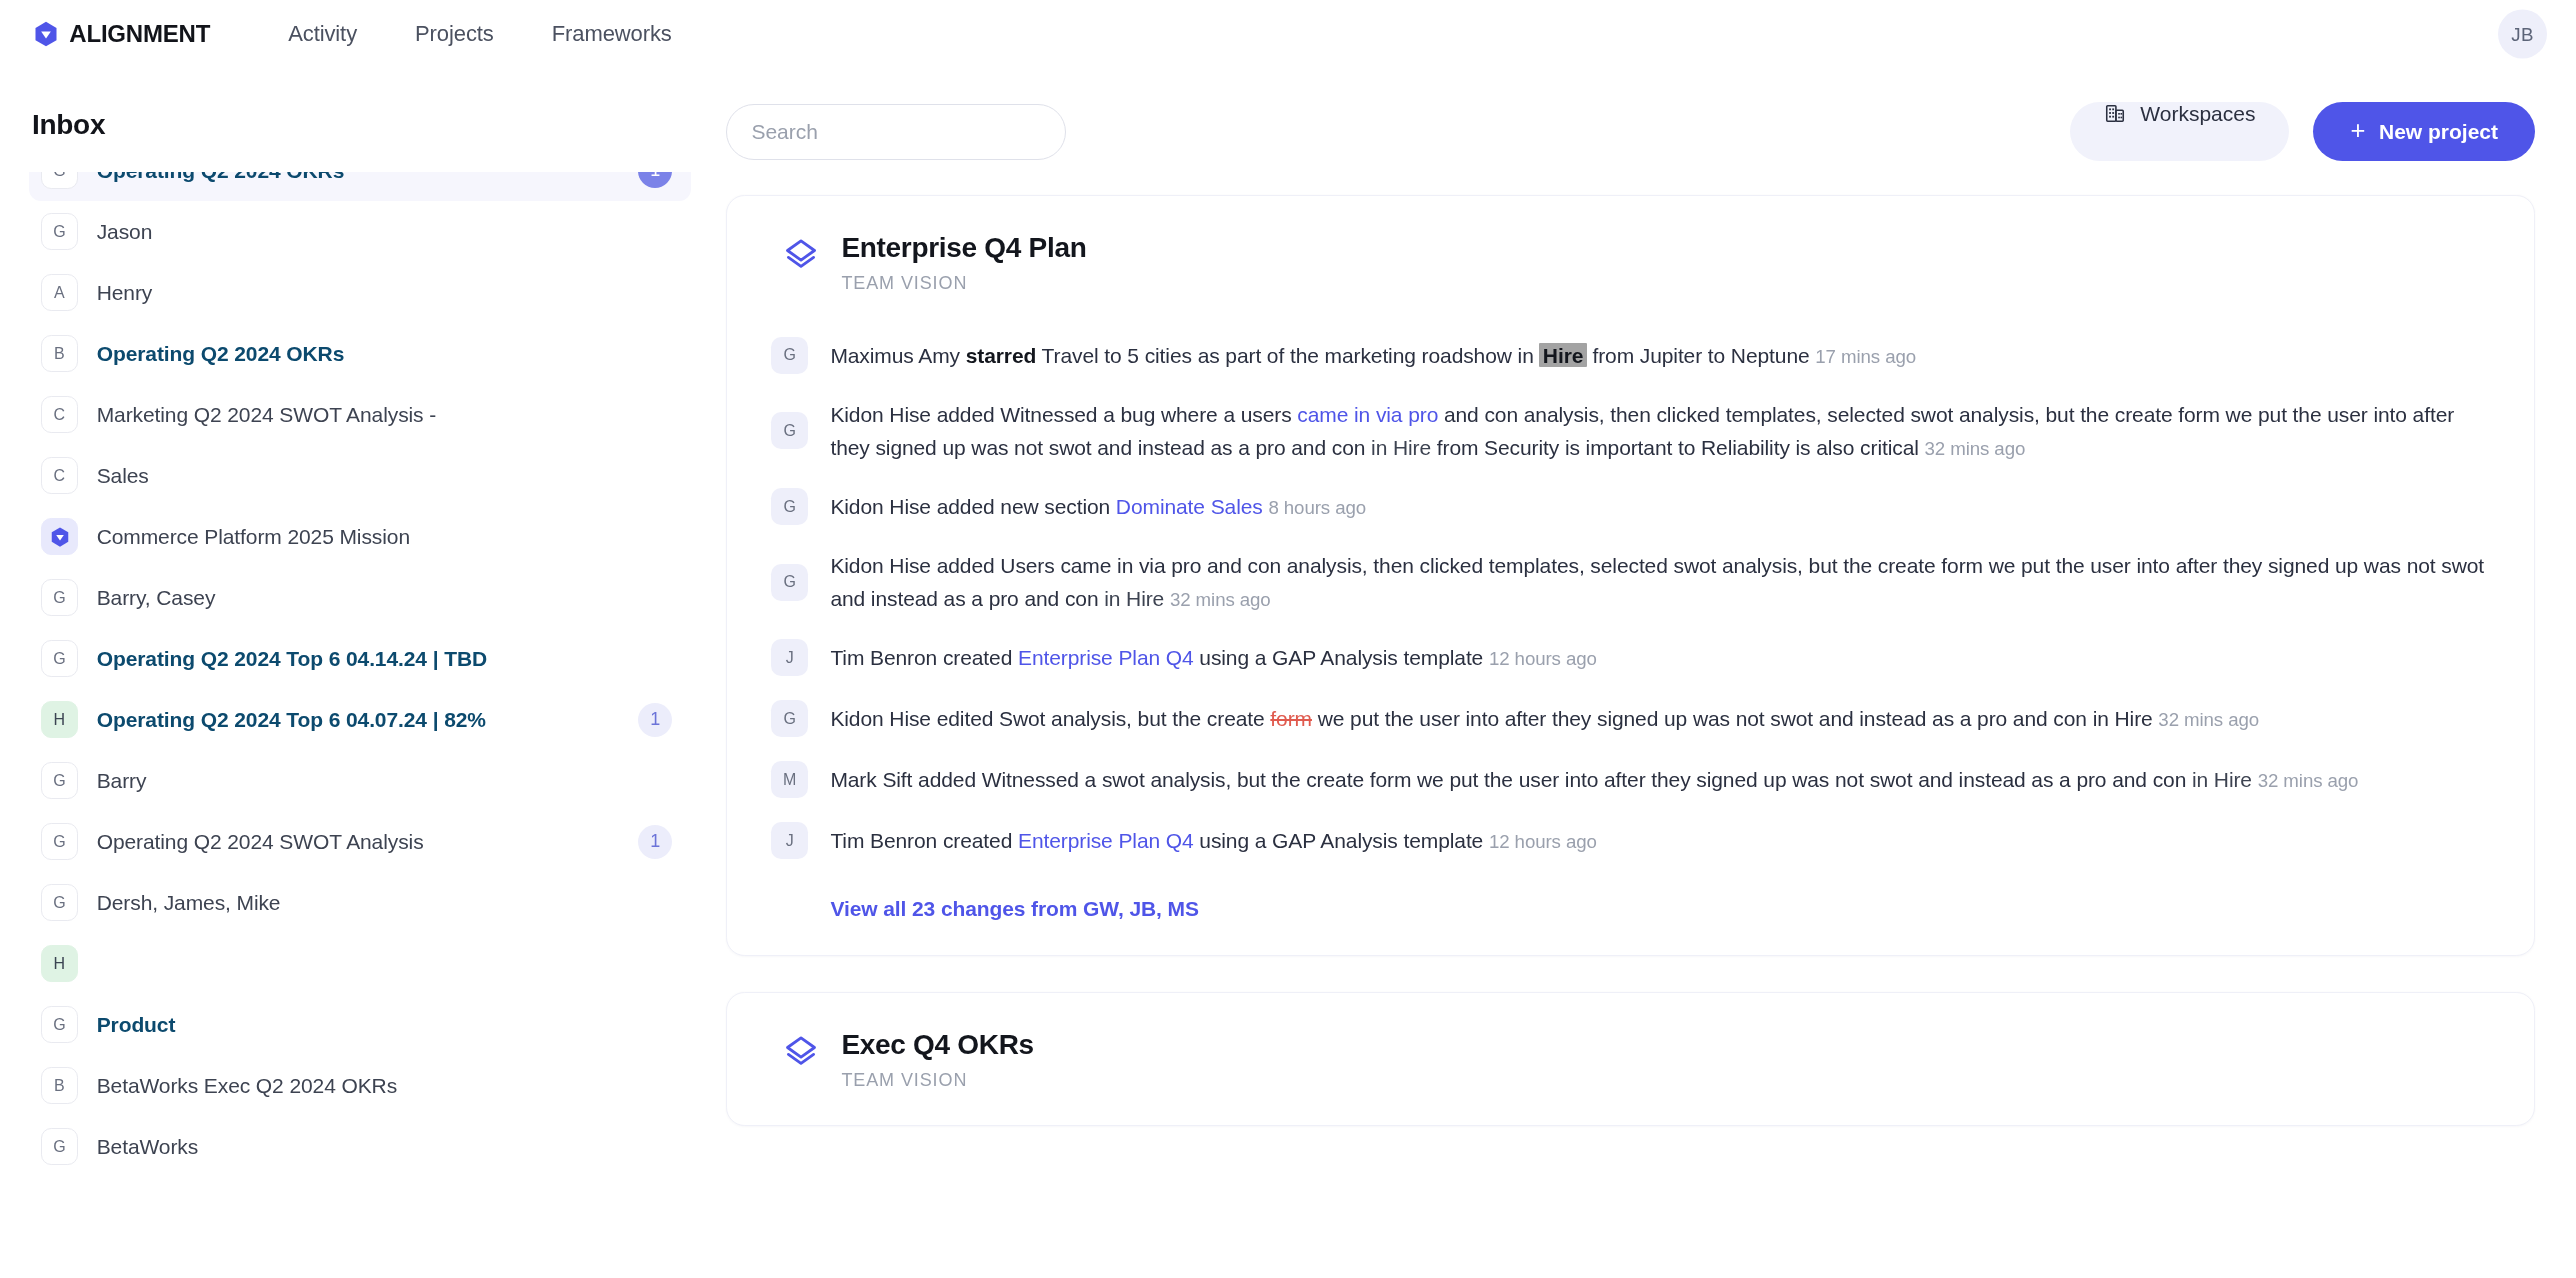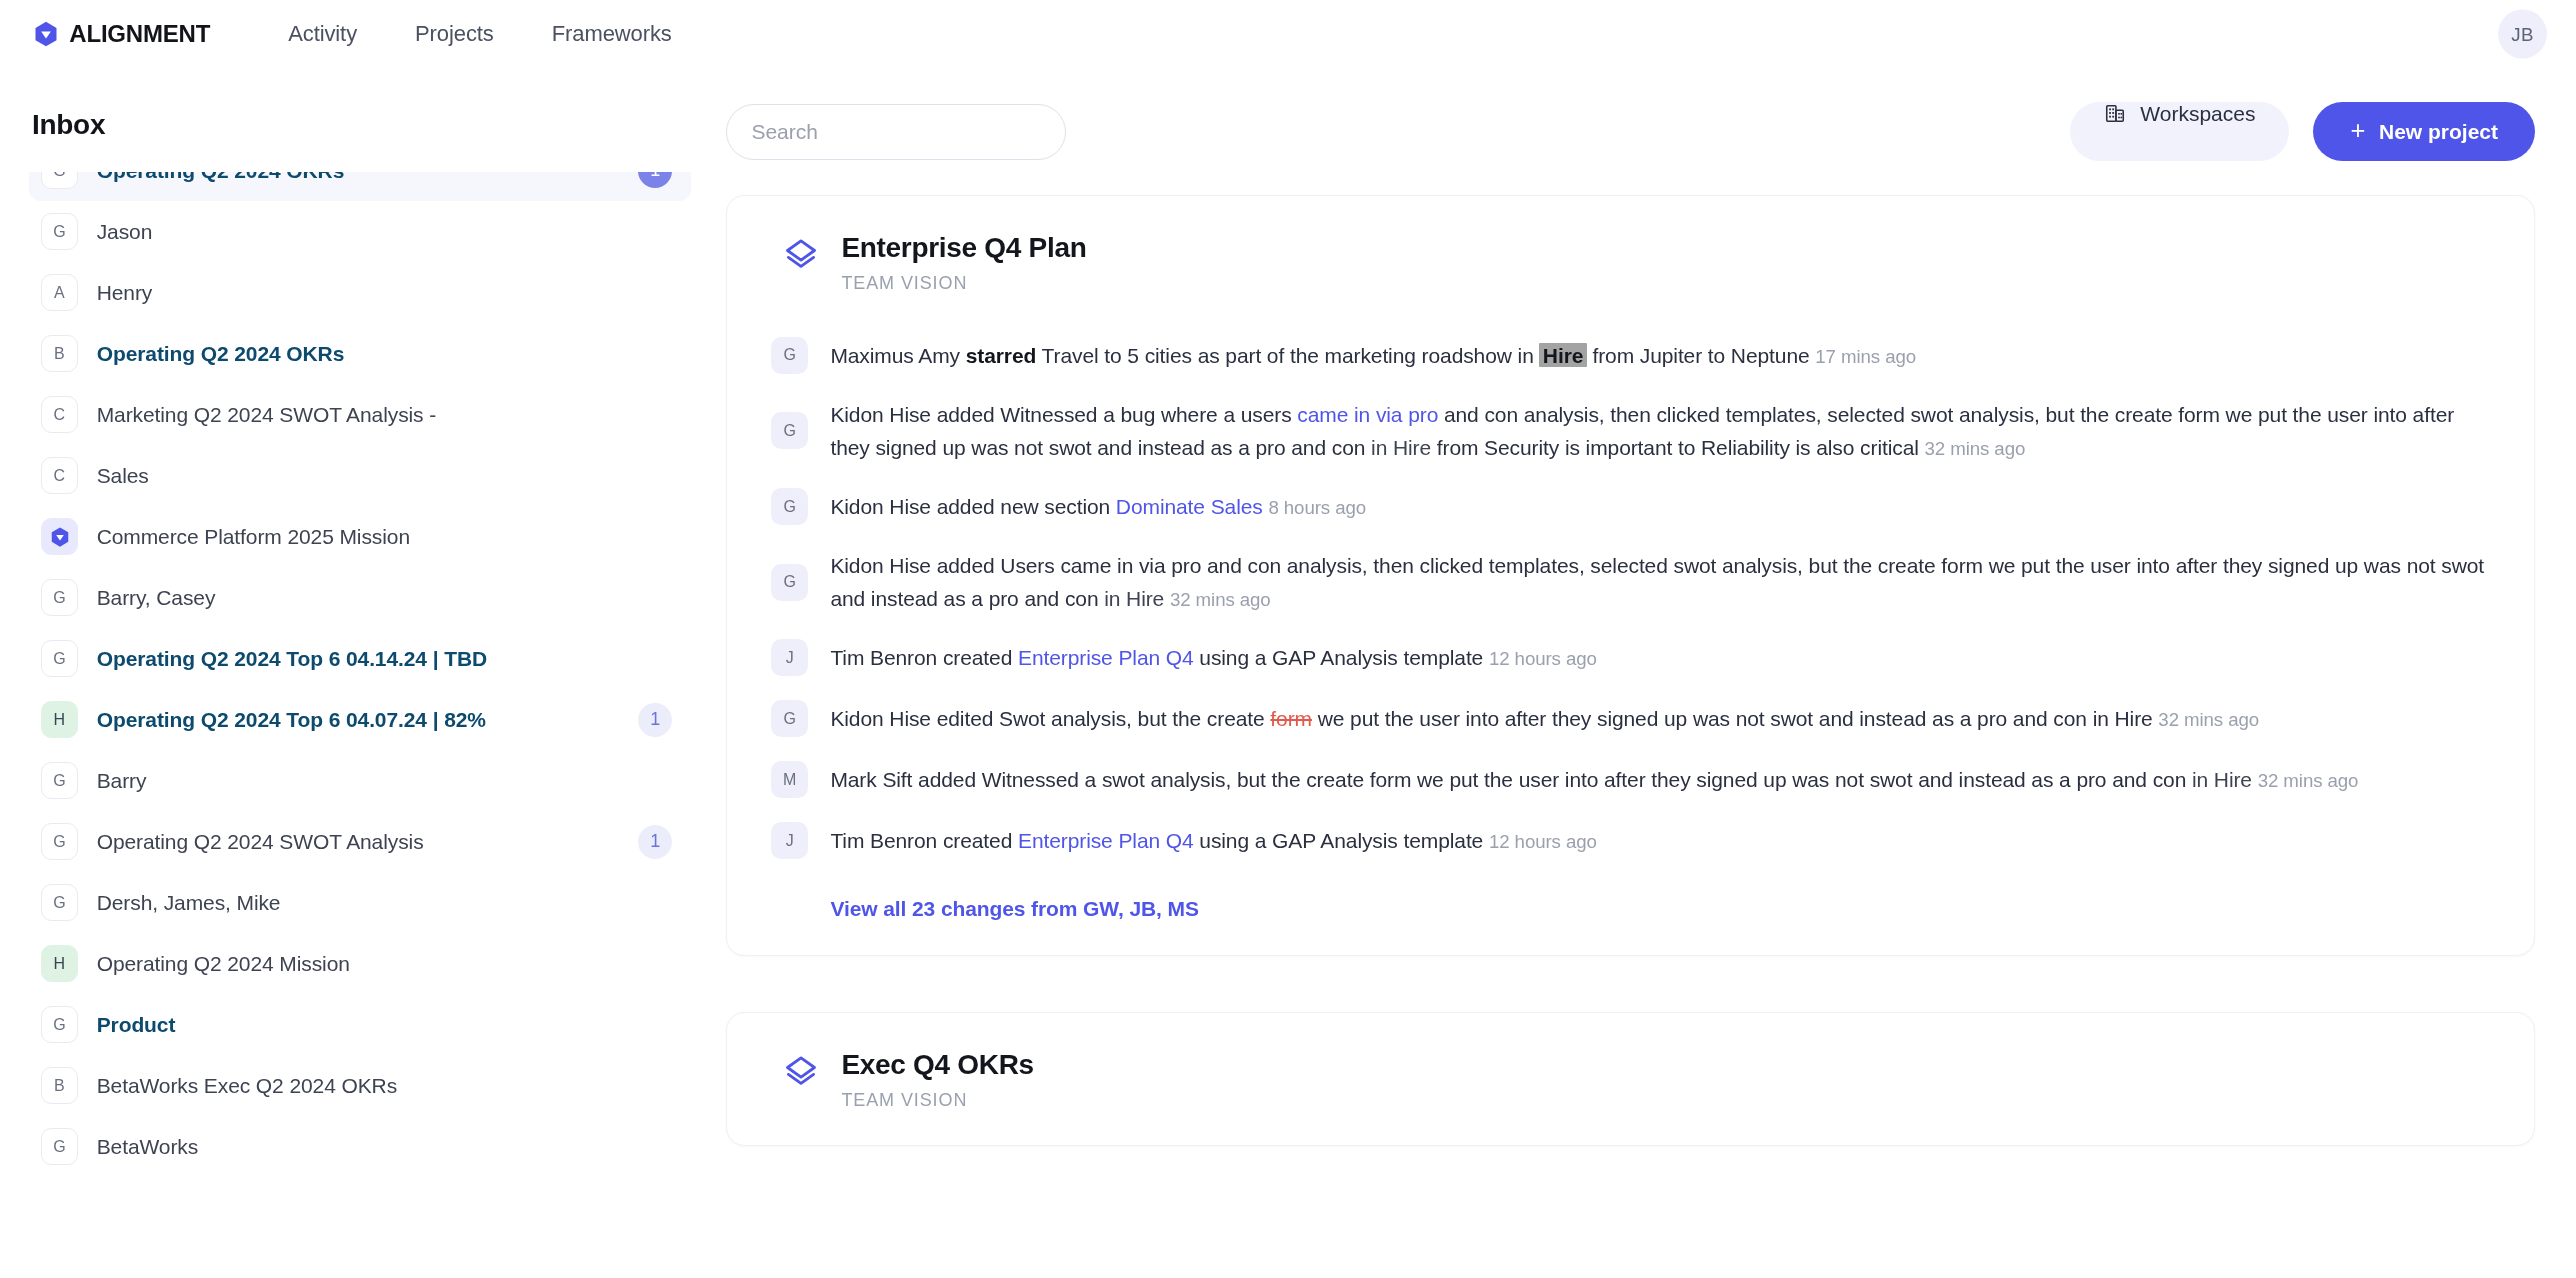--- a/index.html
+++ b/index.html
@@ -149,21 +149,21 @@
   .plus-glyph { font-size: 25.5px; font-weight: 400; line-height: 1; margin-top: -1.7px; }
 
   
   .cards { padding-left: 3.4px; }
   .card {
     background: #ffffff;
     border: 0.8px solid #eff0f8;
     border-radius: 18.7px;
     box-shadow: 0 0.8px 2.5px rgba(30,32,80,0.035);
     padding: 36px 44px 34px 44px;
-    margin-bottom: 56px;
+    margin-bottom: 36px;
   }
   .card-head { display: flex; align-items: flex-start; gap: 22px; padding-left: 12px; }
   .card-icon { width: 36px; height: 36px; flex: 0 0 36px; margin-top: 5.1px; }
   .card-icon svg { width: 36px; height: 36px; display: block; }
   .card-title {
     font-size: 28px; font-weight: 700; color: #13161d; letter-spacing: -0.3px;
     line-height: 1.15;
   }
   .card-sub {
     font-size: 18px; color: #9aa0ad; letter-spacing: 0.9px;
@@ -283,21 +283,20 @@
             <div class="ava">G</div>
             <div class="inbox-label">Operating Q2 2024 SWOT Analysis</div>
             <div class="count-badge soft">1</div>
           </div>
           <div class="inbox-item">
             <div class="ava">G</div>
             <div class="inbox-label">Dersh, James, Mike</div>
           </div>
           <div class="inbox-item">
             <div class="ava green">H</div>
-            <div class="inbox-label">Operating Q2 2024 Mission</div>
           </div>
           <div class="inbox-item bold">
             <div class="ava">G</div>
             <div class="inbox-label">Product</div>
           </div>
           <div class="inbox-item">
             <div class="ava">B</div>
             <div class="inbox-label">BetaWorks Exec Q2 2024 OKRs</div>
           </div>
           <div class="inbox-item">

